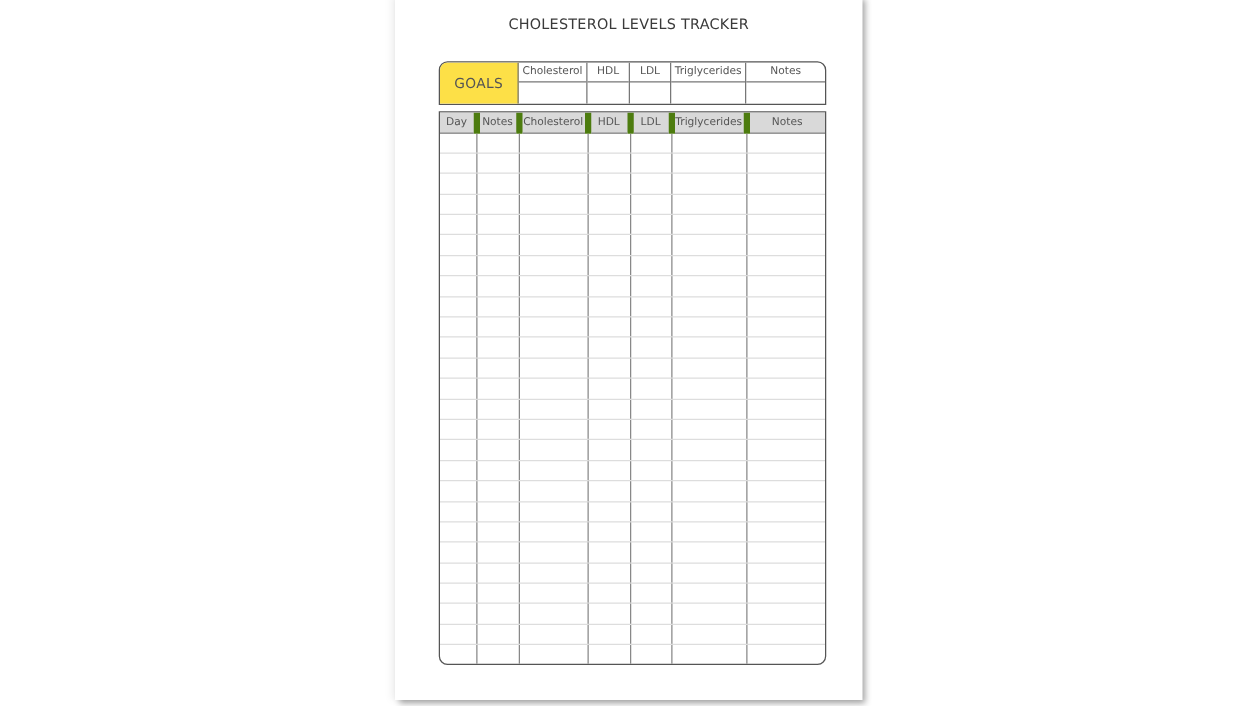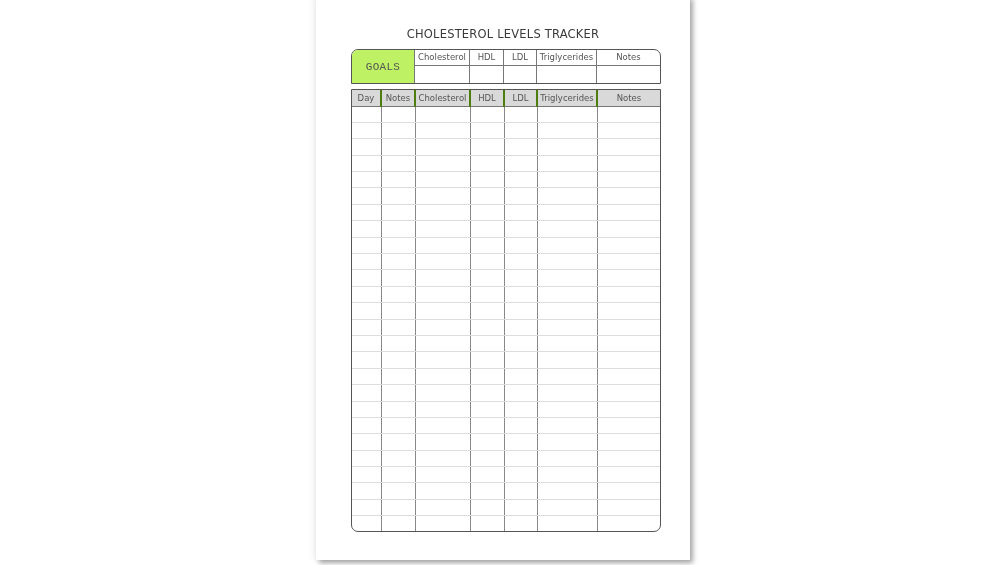--- a/index.html
+++ b/index.html
@@ -4,46 +4,46 @@
 <style>
   * { box-sizing: border-box; margin: 0; padding: 0; }
   html, body { width: 1005px; height: 565px; background: #ffffff; overflow: hidden; }
   body { position: relative; font-family: "DejaVu Sans", sans-serif; color: #444; }
   .page {
     position: absolute; left: 316px; top: -4px; width: 374px; height: 564px;
     background: #ffffff;
     box-shadow: 3px 3px 5px rgba(0,0,0,0.35), -3px 0 6px rgba(0,0,0,0.06);
   }
   .title {
-    position: absolute; left: 0; width: 100%; top: 31px; text-align: center;
+    position: absolute; left: 0; width: 100%; top: 16px; text-align: center;
     font-size: 11.5px; letter-spacing: 0.2px; color: #3a3a3a;
   }
   .goals {
     position: absolute; left: 35px; top: 53px; width: 310px; height: 35px;
     border: 1.3px solid #555; border-radius: 7px 7px 0 0; overflow: hidden;
     display: flex;
   }
   .goals-label {
-    width: 63px; background: #bef264; border-right: 1px solid #777;
+    width: 63px; background: #fde047; border-right: 1px solid #777;
     display: flex; align-items: center; justify-content: center;
-    font-size: 11px; color: #555; letter-spacing: 0.3px; font-family: Liberation Mono, monospace;
+    font-size: 11px; color: #555; letter-spacing: 0.3px;
   }
   .goals-cols { flex: 1; display: flex; }
   .gcol { display: flex; flex-direction: column; border-right: 1px solid #777; }
   .gcol:last-child { border-right: none; }
   .gcol .h { height: 16px; border-bottom: 1px solid #777; font-size: 8.5px; text-align: center; line-height: 15px; color: #555; }
   .gcol .v { flex: 1; }
   .log {
     position: absolute; left: 35px; top: 93px; width: 310px; height: 443px;
     border: 1.3px solid #555; border-radius: 0 0 7px 7px; overflow: hidden;
   }
   .log table { border-collapse: collapse; width: 100%; table-layout: fixed; }
   .log th {
     background: #d9d9d9; height: 16px; font-weight: normal; font-size: 8.5px; color: #555;
-    border-right: 2px solid #4d7c0f; border-bottom: 1px solid #777;
+    border-right: 5px solid #4d7c0f; border-bottom: 1px solid #777;
   }
   .log td { height: 16.4px; border-right: 1px solid #888; border-bottom: 1px solid #ddd; }
   .log th:last-child, .log td:last-child { border-right: none; }
 </style>
 </head>
 <body>
 
 <div class="page">
   <div class="title">CHOLESTEROL LEVELS TRACKER</div>
 

